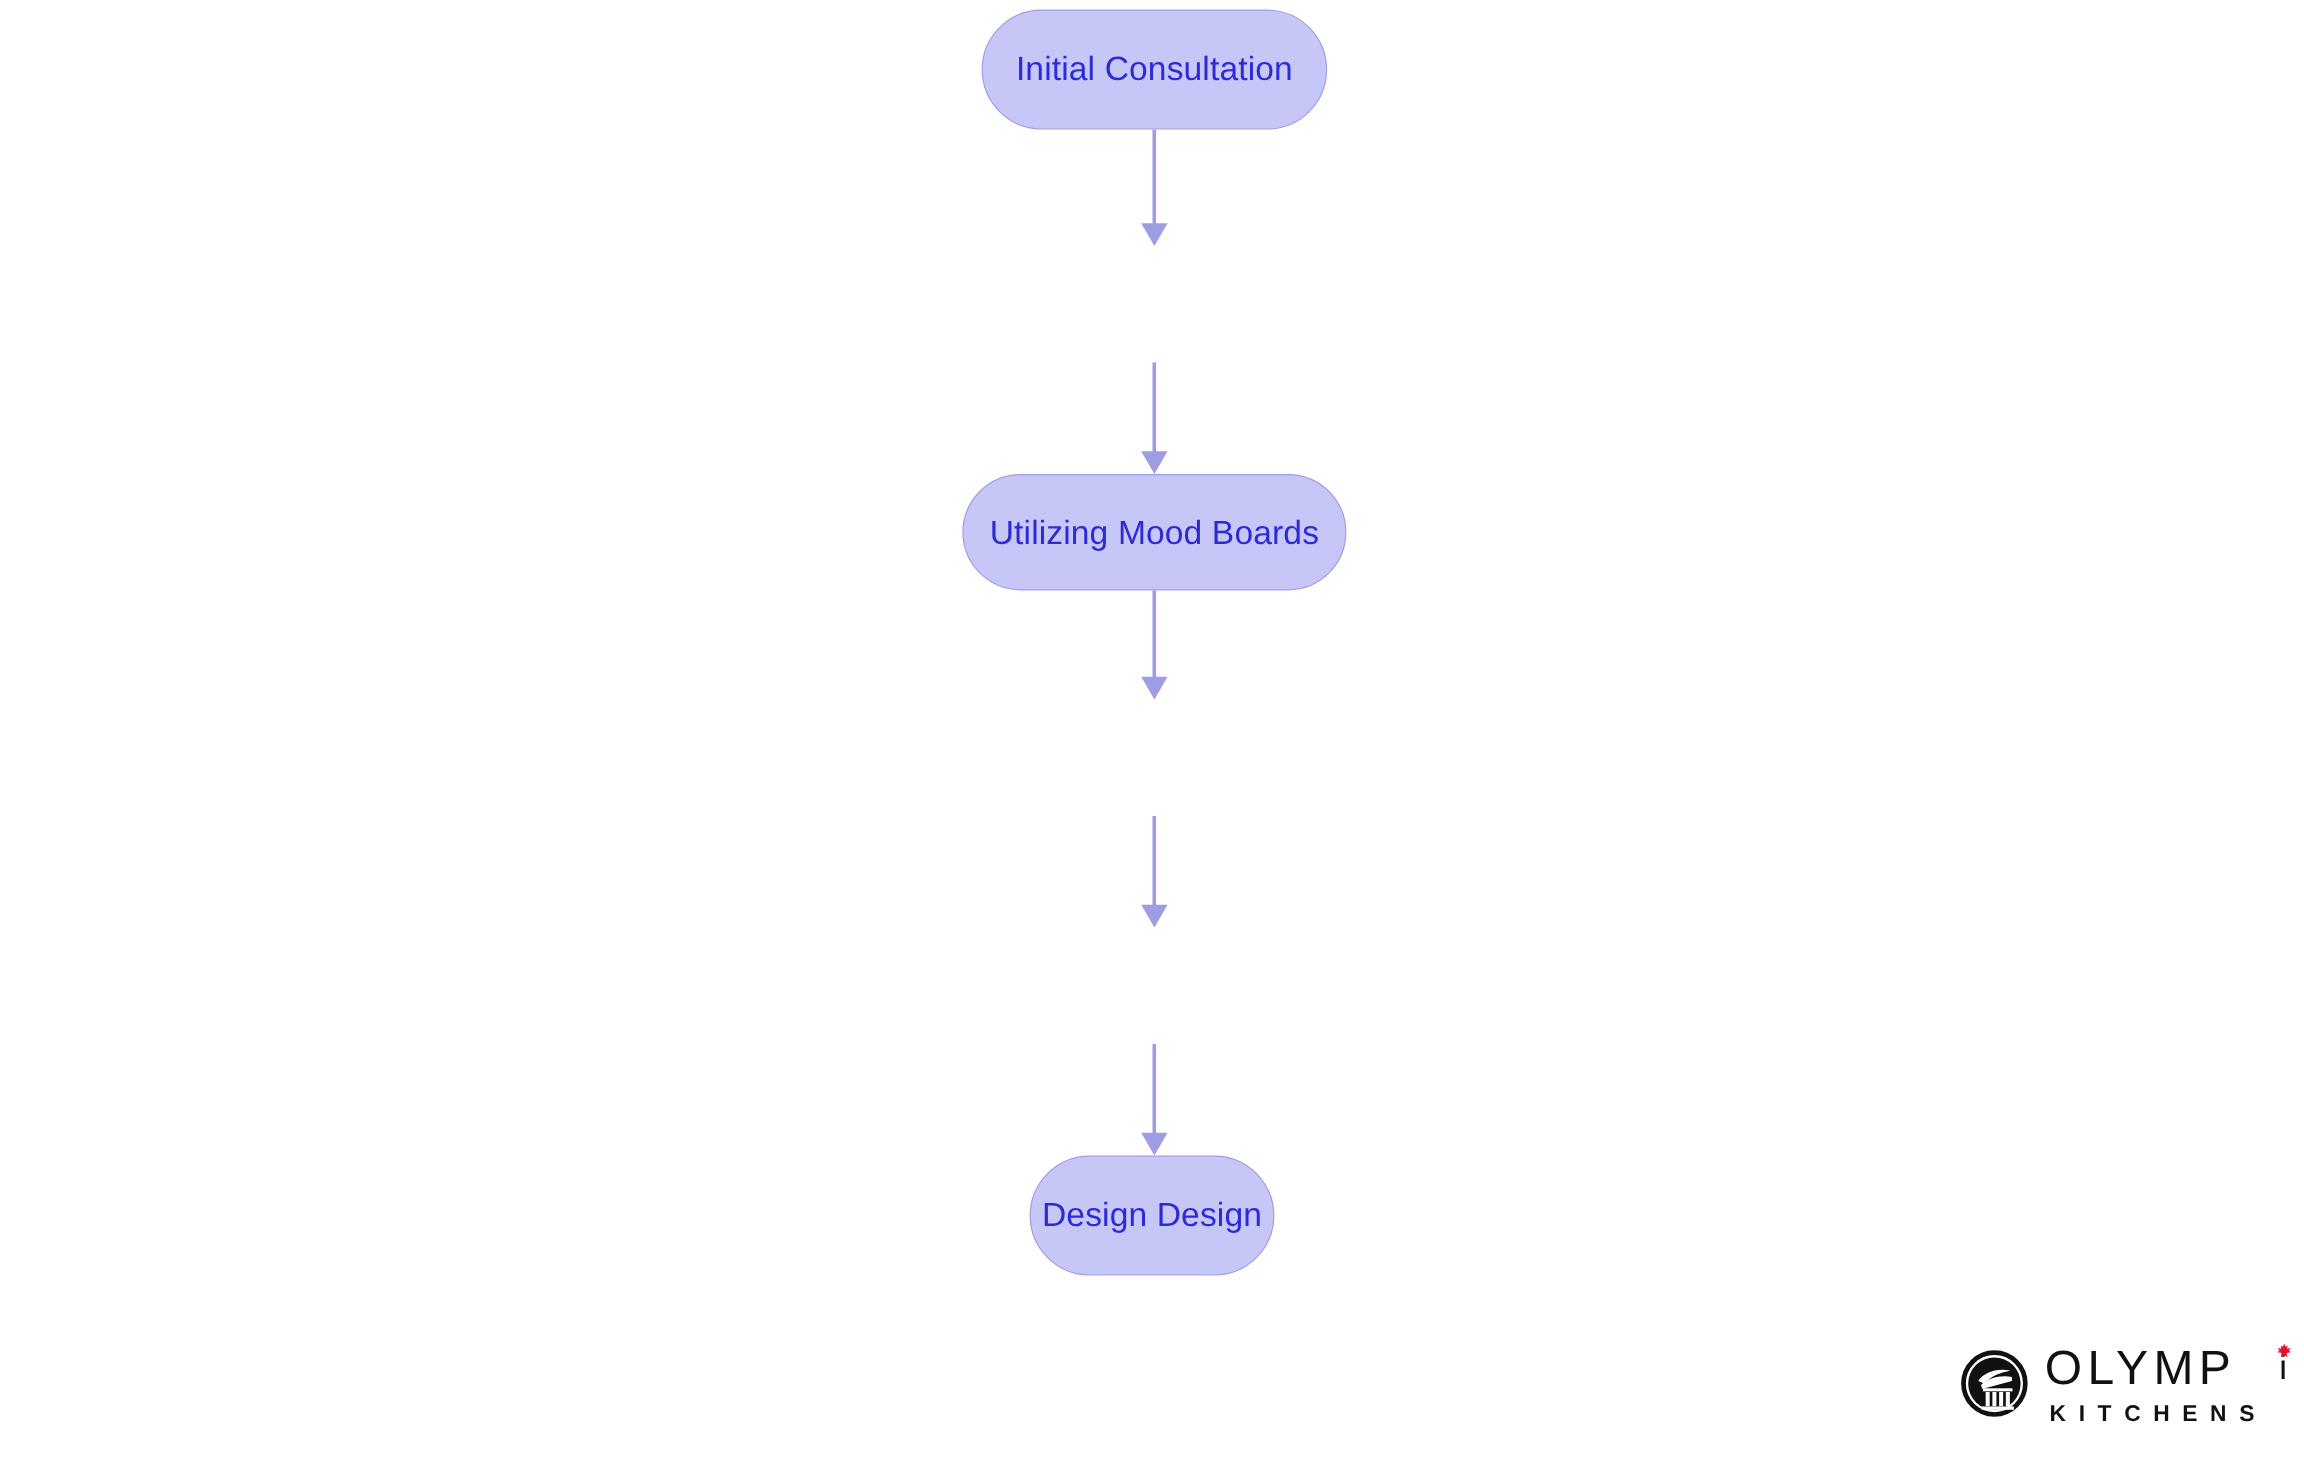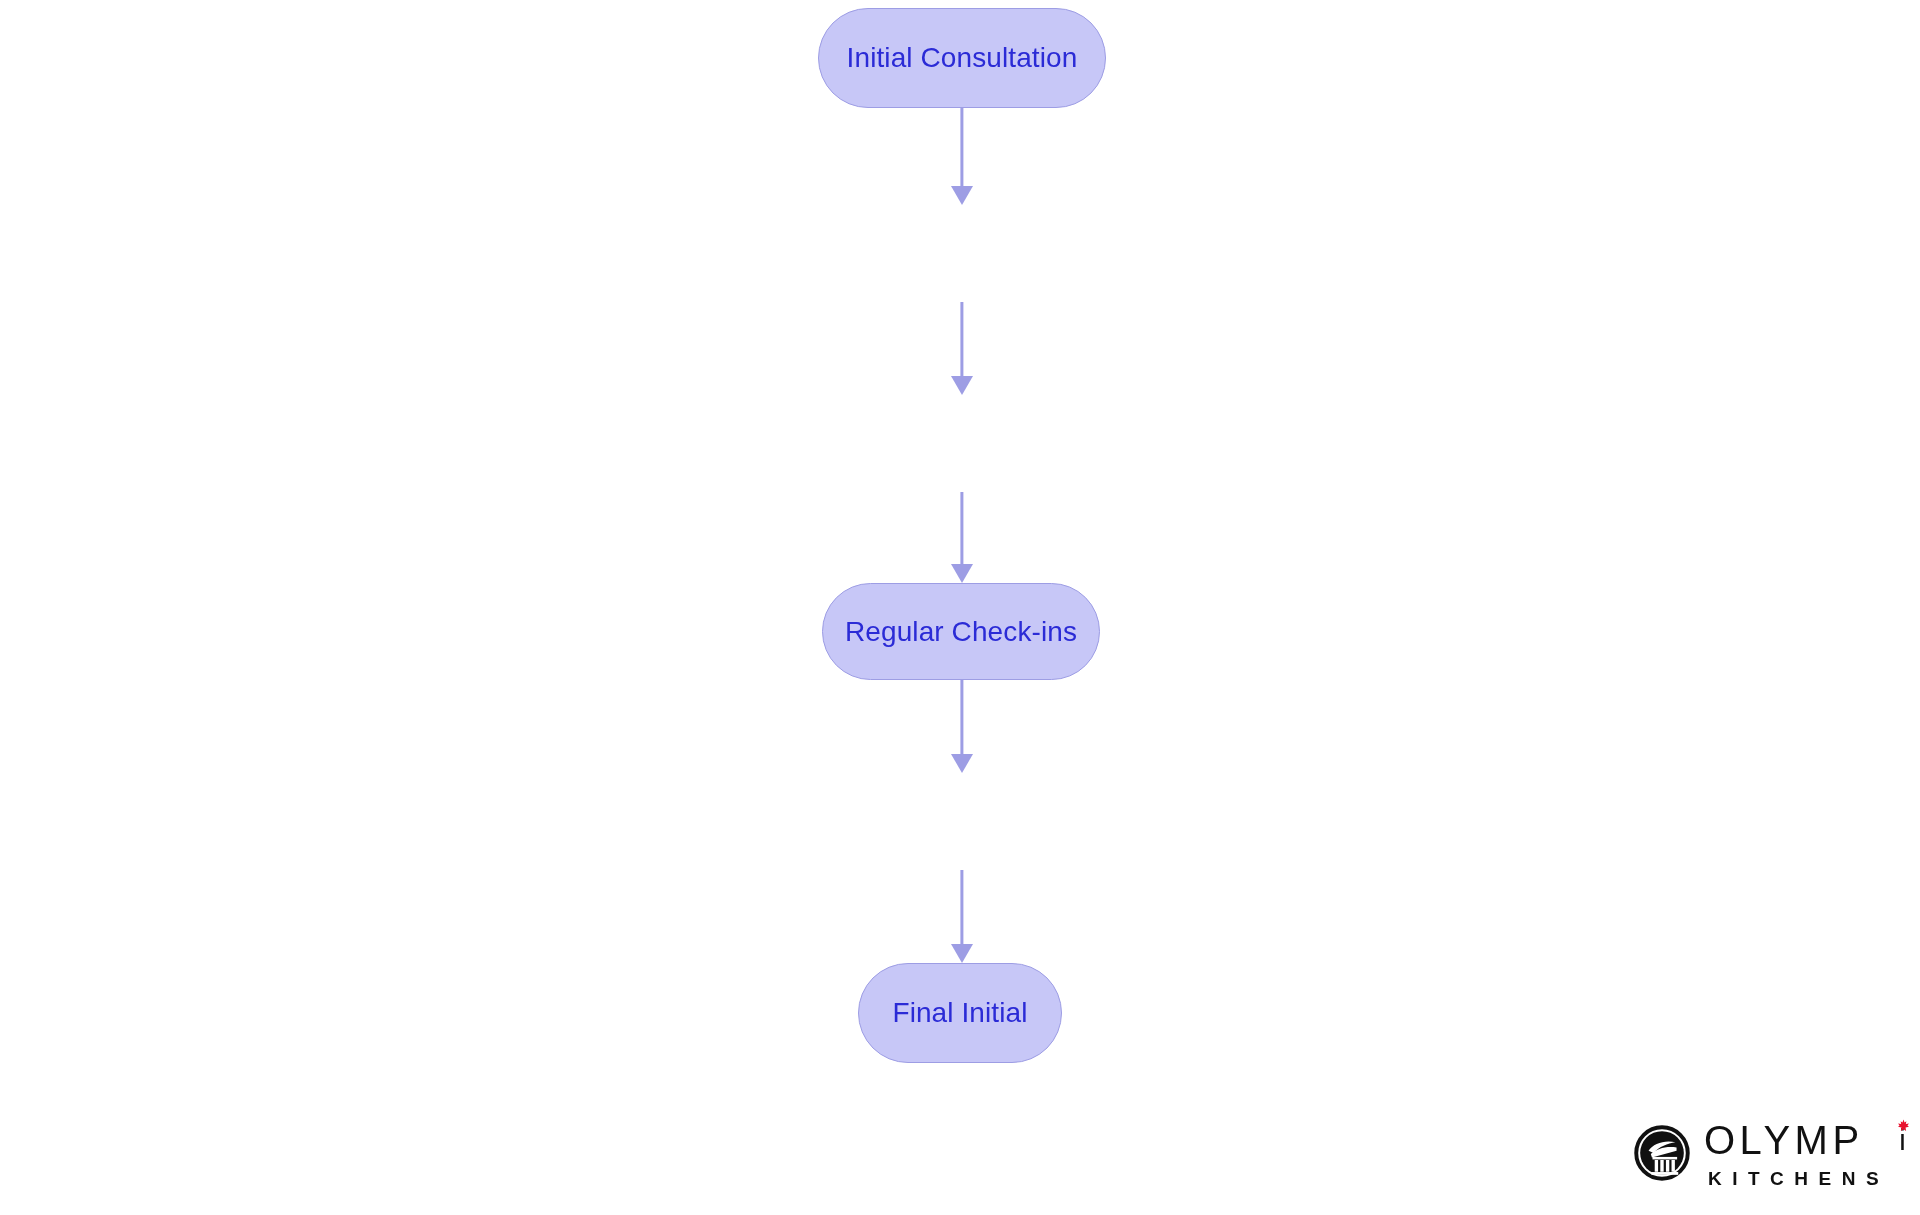--- a/index.html
+++ b/index.html
@@ -152,22 +152,22 @@
     </div>
     <div class="flow-connector" style="left: 962px; top: 680px;">
       <div class="connector-line" style="height: 76px;"></div>
       <div class="connector-head" style="top: 74px;"></div>
     </div>
     <div class="flow-connector" style="left: 962px; top: 870px;">
       <div class="connector-line" style="height: 76px;"></div>
       <div class="connector-head" style="top: 74px;"></div>
     </div>
     <div class="flow-node" style="left: 818px; top: 8px; width: 288px; height: 100px;">Initial Consultation</div>
-    <div class="flow-node" style="left: 822px; top: 583px; width: 278px; height: 97px;">Regular Check-ins</div>
-    <div class="flow-node" style="left: 858px; top: 963px; width: 204px; height: 100px;">Final Initial</div>
+    <div class="flow-node" style="left: 802px; top: 395px; width: 320px; height: 97px;">Utilizing Mood Boards</div>
+    <div class="flow-node" style="left: 858px; top: 963px; width: 204px; height: 100px;">Design Design</div>
   </div>
 
 <div id="brand-logo">
   <svg class="logo-emblem" viewBox="0 0 100 100" aria-hidden="true">
     <circle cx="50" cy="50" r="46" fill="none" stroke="#111111" stroke-width="7"></circle>
     <circle cx="50" cy="50" r="39" fill="#111111"></circle>
     <path d="M26 46 C34 33 56 26 74 31 C60 33 45 39 35 50 Z" fill="#ffffff"></path>
     <path d="M30 52 C40 42 58 37 76 40 L76 46 L32 58 Z" fill="#ffffff"></path>
     <rect x="33" y="57" width="44" height="4.5" fill="#ffffff"></rect>
     <rect x="37" y="62.5" width="6" height="21" fill="#ffffff"></rect>

